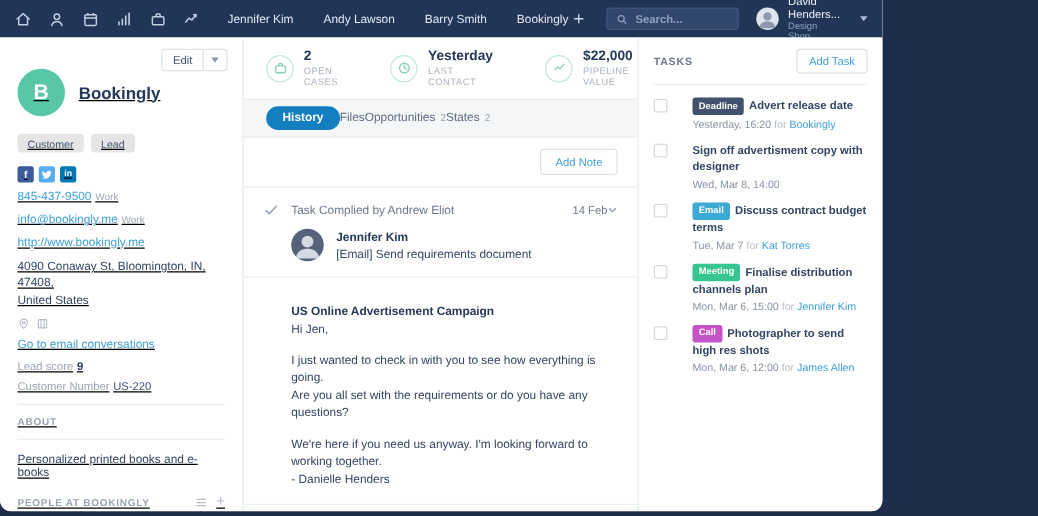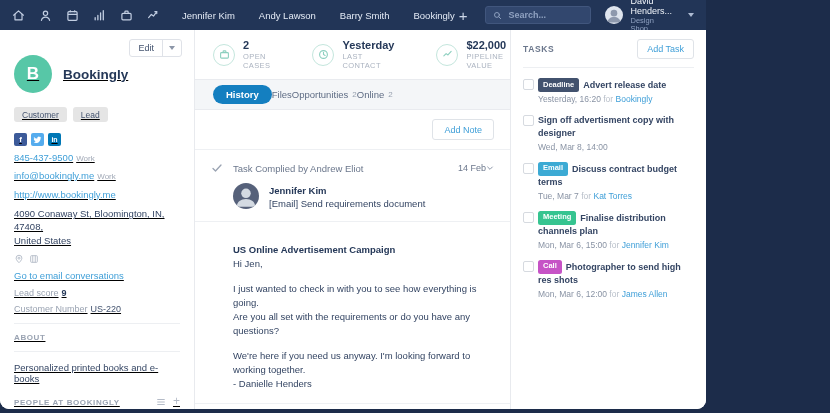--- a/index.html
+++ b/index.html
@@ -103,21 +103,21 @@
   .t-person { font-size:9.5px; font-weight:bold; color:#253858; line-height:1.45; }
   .t-detail { font-size:9.5px; color:#344563; }
   .note-body { margin-left:22px; margin-top:9px; font-size:9.5px; color:#344563; line-height:1.5; }
   .note-title { font-weight:bold; color:#253858; }
   .pgap { margin-top:10px; }
 
   
   .tasks-head { display:flex; align-items:center; padding-bottom:8px; border-bottom:1px solid #edeff2; }
   .tasks-title { font-size:8.5px; font-weight:bold; letter-spacing:.6px; color:#6b778c; }
   .tasks-head .ghost-btn { margin-left:auto; padding:4px 9px; }
-  .task { display:flex; gap:4px; margin-top:10px; }
+  .task { display:flex; gap:20px; margin-top:10px; }
   .task-check { width:11px; height:11px; border:1px solid #d6dae0; border-radius:2px; margin-top:1px; flex-shrink:0; cursor:pointer; background:#fff; }
   .task-main { flex:1; min-width:0; }
   .task-text { font-size:9px; font-weight:bold; color:#344563; line-height:1.45; }
   .badge { display:inline-block; color:#fff; font-size:7.5px; font-weight:bold; padding:1.5px 5px; border-radius:2.5px; margin-right:4px; vertical-align:1px; }
   .task-sub { font-size:8.5px; color:#8993a4; margin-top:2px; }
   .task-sub .conj { color:#b8bfc9; }
   .task-sub .who { color:#3f9fd8; cursor:pointer; }
 </style>
 </head>
 <body>
@@ -315,21 +315,21 @@
         </div>
 
         <div class="tabsrow">
           <span class="m-tab active">History</span>
           <span class="m-tab">Files</span>
           <span class="m-tab">
               <span>Opportunities</span>
               <span class="cnt">2</span>
             </span>
           <span class="m-tab">
-              <span>Online</span>
+              <span>States</span>
               <span class="cnt">2</span>
             </span>
         </div>
 
         <div class="add-note-row">
           <button class="ghost-btn">Add Note</button>
         </div>
 
         <div class="t-item">
           <div class="t-head">

